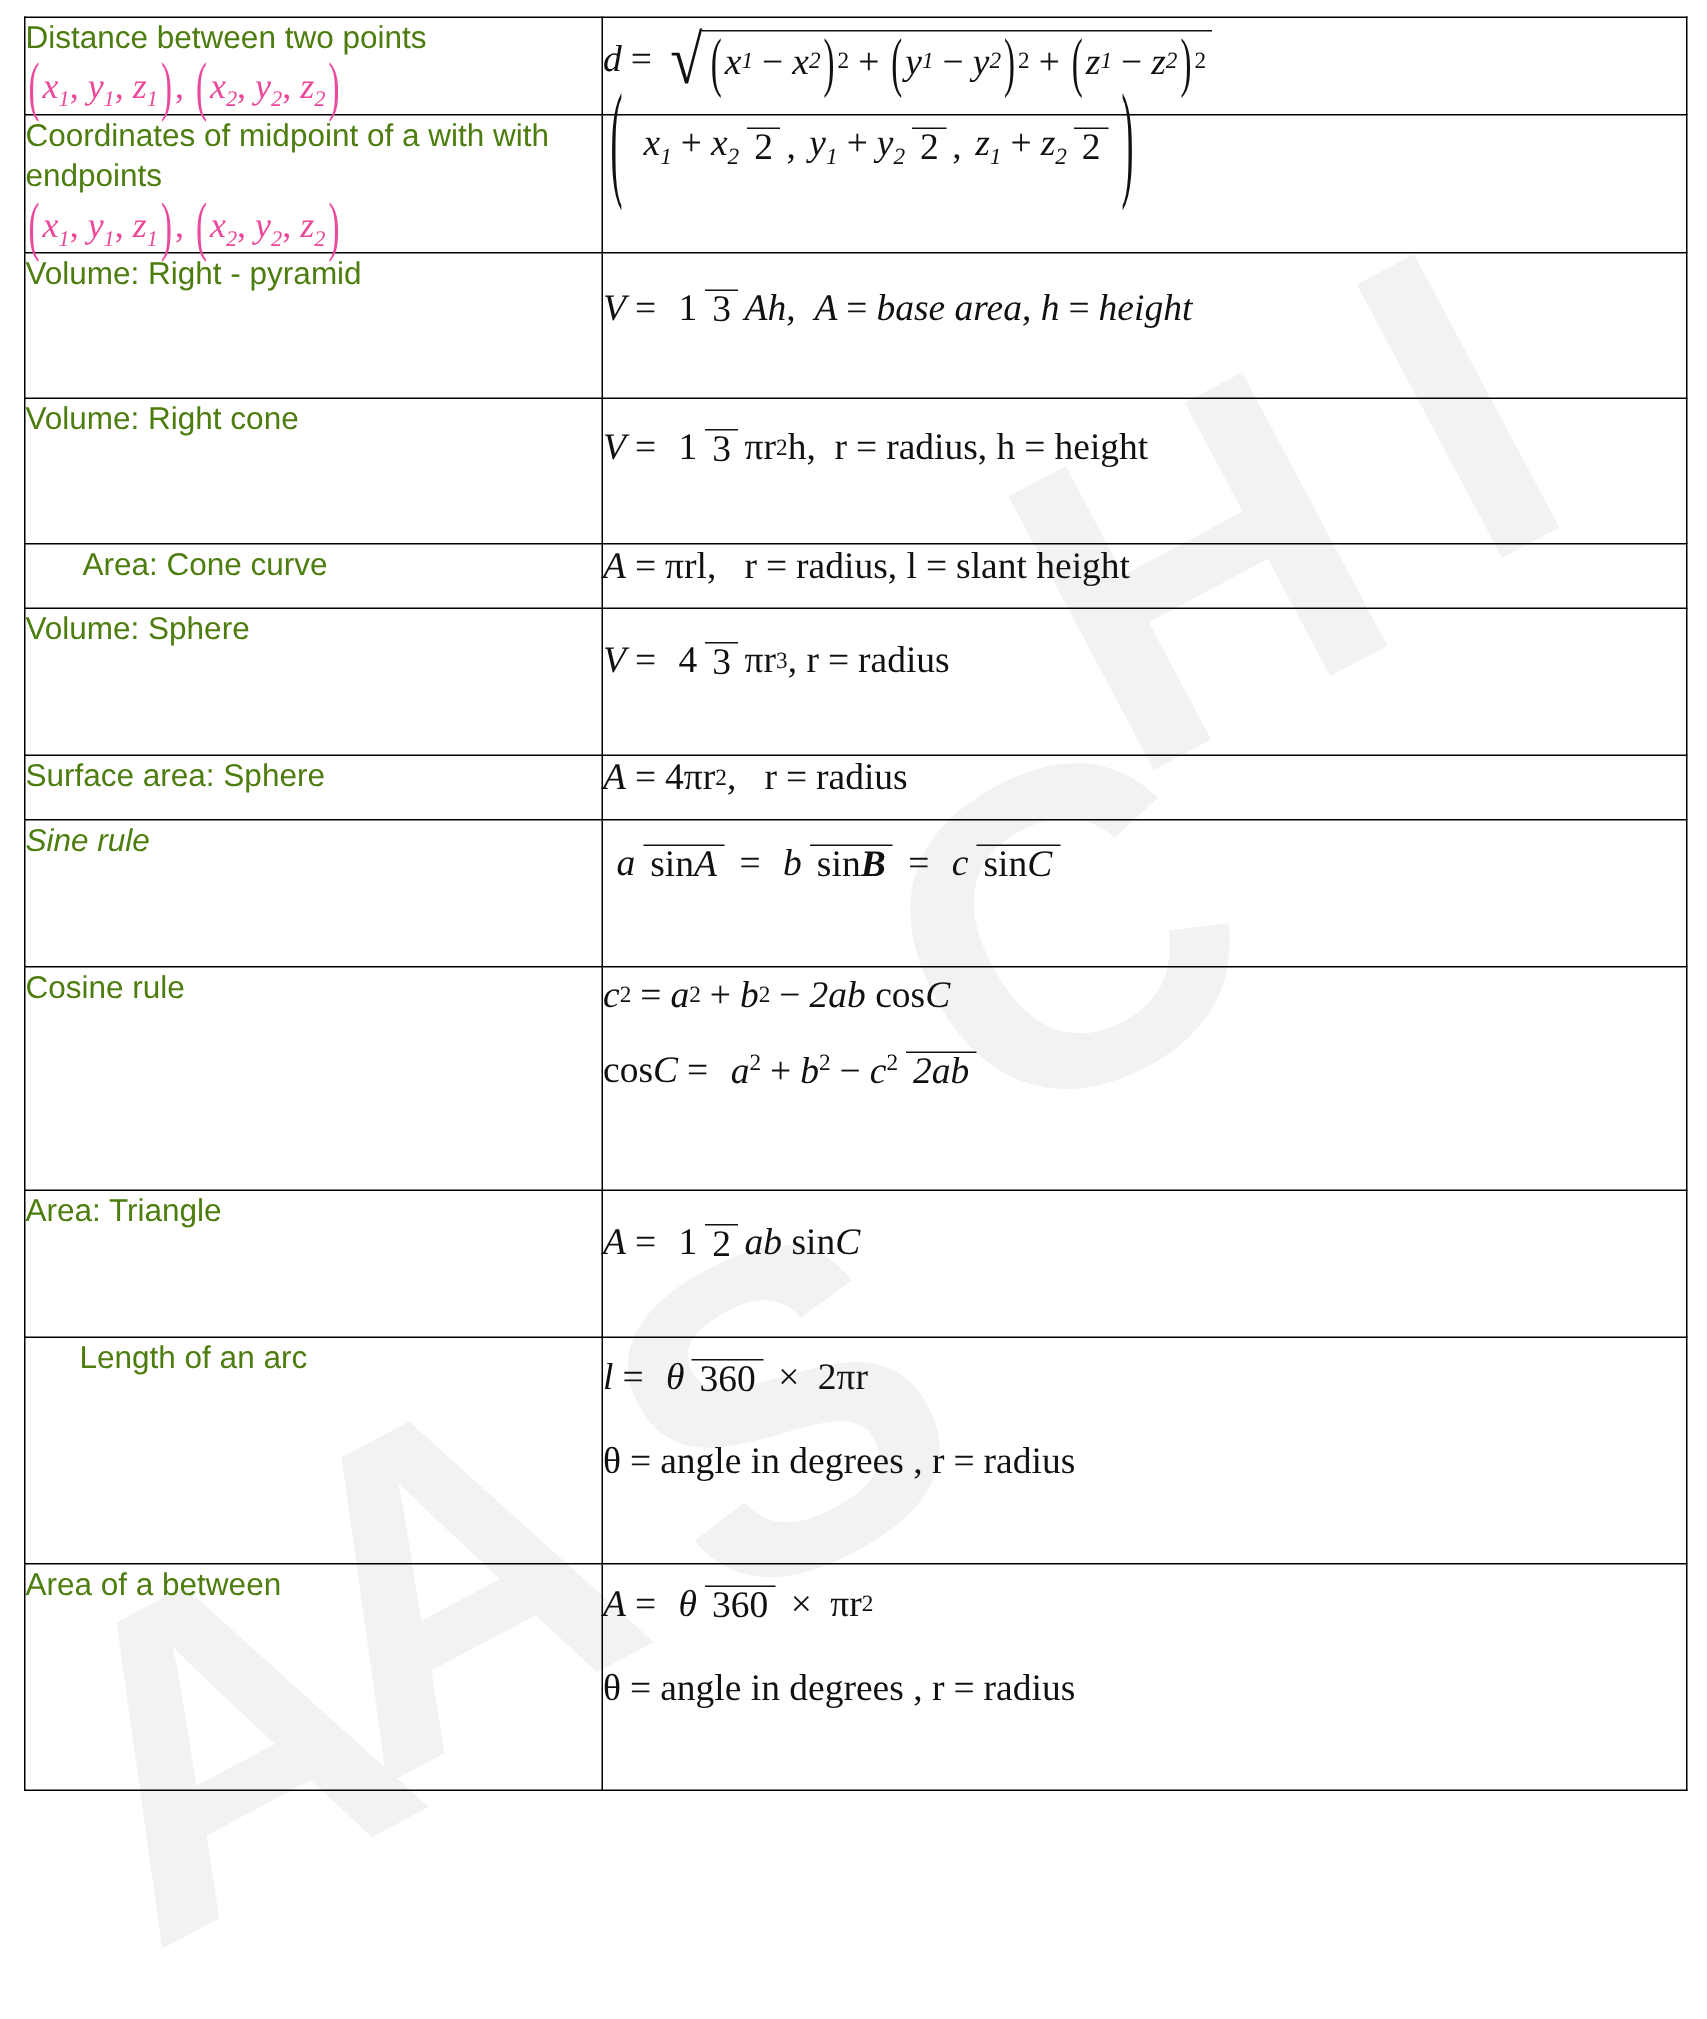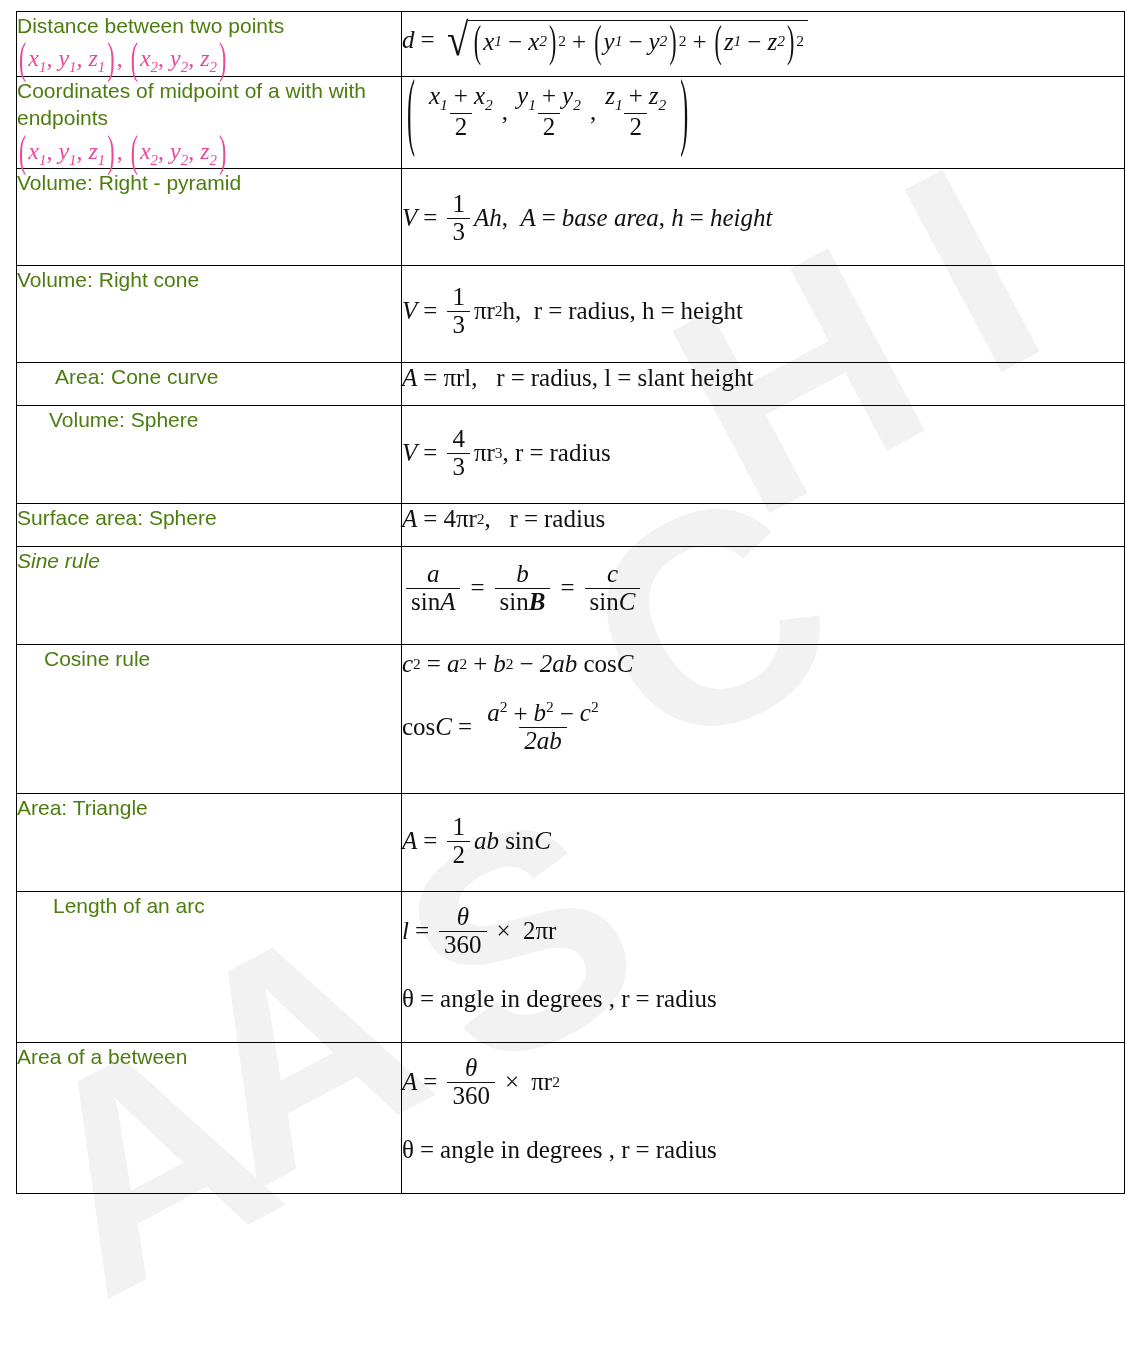--- a/index.html
+++ b/index.html
@@ -83,21 +83,20 @@
   .mi { font-style: italic; }
   .mib { font-style: italic; font-weight: bold; }
   .mr { font-style: normal; }
   .op { margin: 0 6px; }
   .sup { font-size: 0.62em; vertical-align: super; font-style: normal; }
   .sub { font-size: 0.62em; vertical-align: sub; font-style: italic; }
 
   
   .frac {
     display: inline-flex;
-    flex-direction: column;
     align-items: center;
     vertical-align: middle;
     margin: 0 4px;
     line-height: 1.05;
   }
   .frac .num { padding: 0 5px; }
   .frac .den { padding: 0 5px; border-top: 1.6px solid #111; }
 
   
   .bigparen {
@@ -281,21 +280,21 @@
     <td class="formula-cell">
       <div class="math">
         <span class="mi">A</span><span class="op">=</span><span class="mr">πrl</span><span class="mr">,</span>&nbsp;&nbsp;&nbsp;
         <span class="mr">r</span><span class="op">=</span><span class="mr">radius</span><span class="mr">,</span>&nbsp;
         <span class="mr">l</span><span class="op">=</span><span class="mr">slant height</span>
       </div>
     </td>
   </tr>
 
   <tr>
-    <td class="label-cell" style="height:97px;padding-left:32px;">
+    <td class="label-cell" style="height:97px;">
       <div class="label-text">Volume: Sphere</div>
     </td>
     <td class="formula-cell">
       <div class="math" style="margin-top:20px;">
         <span class="mi">V</span><span class="op">=</span>
         <span class="frac">
           <span class="num"><span class="mr">4</span></span>
           <span class="den"><span class="mr">3</span></span>
         </span>
         <span class="mr">πr</span><span class="sup">3</span><span class="mr">,</span>&nbsp;
@@ -334,21 +333,21 @@
         <span class="op">=</span>
         <span class="frac">
           <span class="num"><span class="mi">c</span></span>
           <span class="den"><span class="mr">sin</span><span class="mi">C</span></span>
         </span>
       </div>
     </td>
   </tr>
 
   <tr>
-    <td class="label-cell" style="height:148px;padding-left:27px;">
+    <td class="label-cell" style="height:148px;">
       <div class="label-text">Cosine rule</div>
     </td>
     <td class="formula-cell">
       <div class="math" style="margin-top:4px;">
         <span class="mi">c</span><span class="sup">2</span><span class="op">=</span>
         <span class="mi">a</span><span class="sup">2</span><span class="op">+</span>
         <span class="mi">b</span><span class="sup">2</span><span class="op">−</span>
         <span class="mi">2ab</span>&nbsp;<span class="mr">cos</span><span class="mi">C</span>
       </div>
       <div class="math second-line">

